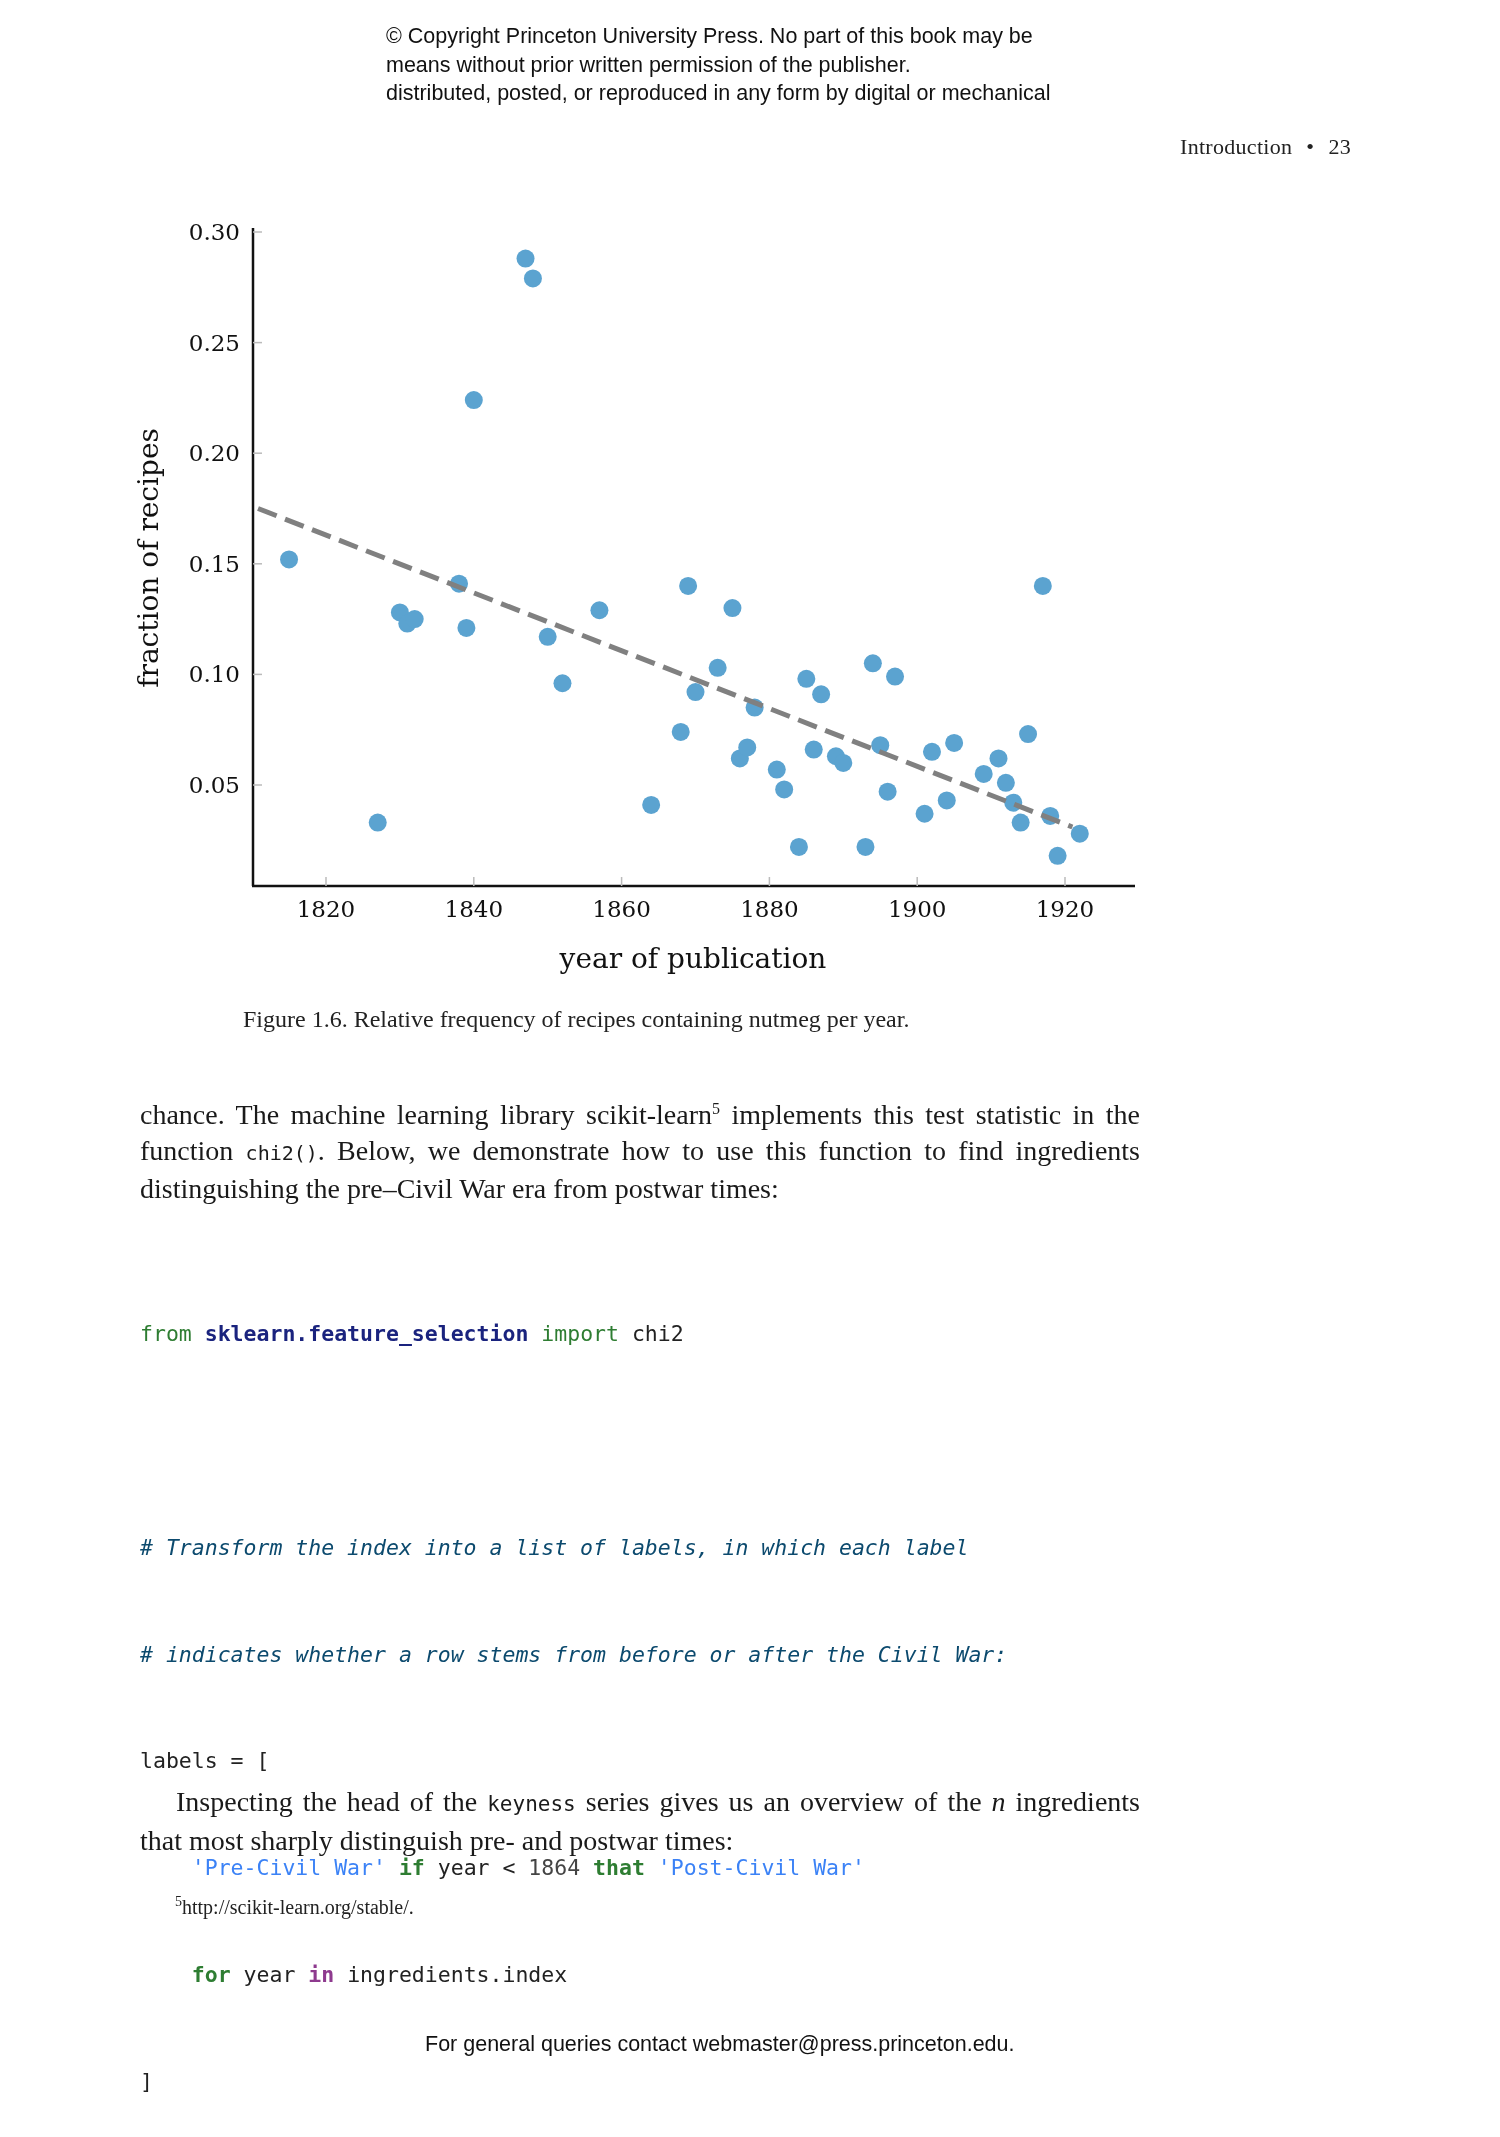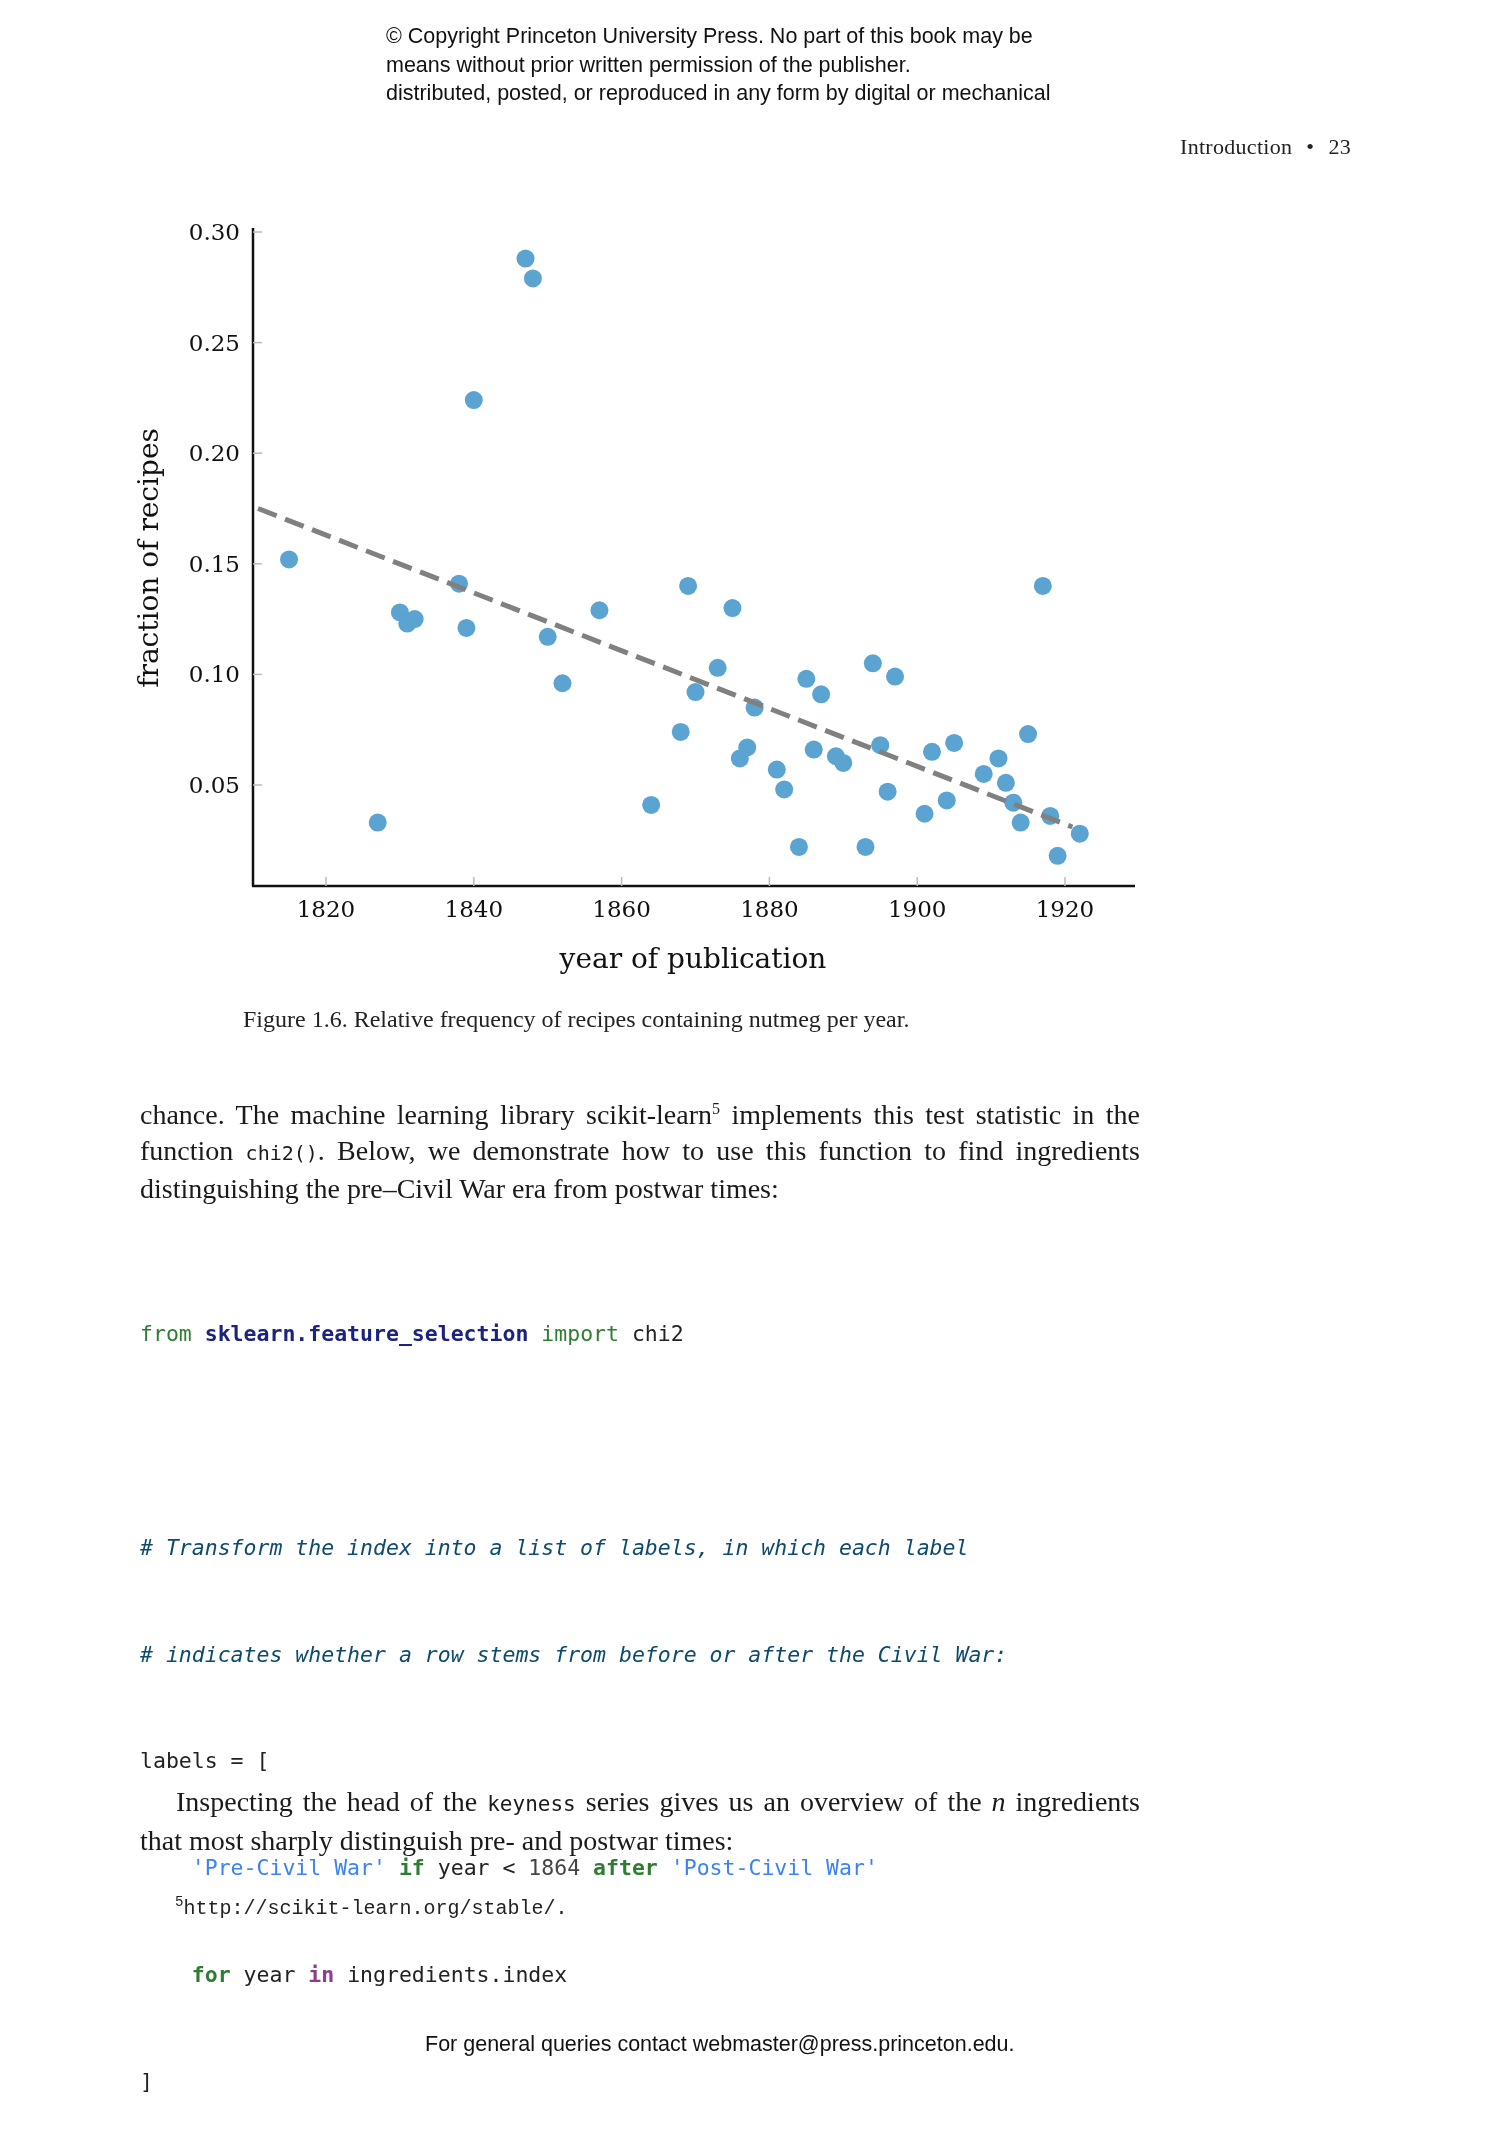--- a/index.html
+++ b/index.html
@@ -19,21 +19,21 @@
   .p2 i { font-style:italic; }
   .code { left:140px; top:1245px; font-family:"DejaVu Sans Mono", monospace; font-size:21.5px; line-height:35.6px; color:#222; white-space:pre; }
   .code .line { height:35.6px; }
   .c-kw { color:#2e7d32; }
   .c-kwb { color:#2e7d32; font-weight:bold; }
   .c-mod { color:#1a237e; font-weight:bold; }
   .c-cm { color:#0c4a6e; font-style:italic; }
   .c-str { color:#3b82f6; }
   .c-in { color:#8e3a8e; font-weight:bold;text-align:right; }
   .c-num { color:#444; }
-  .footnote { left:175px; top:1894px; font-family:Liberation Mono, monospace; font-size:20px; color:#222; }
+  .footnote { left:175px; top:1894px; font-family:Liberation Serif, serif; font-size:20px; color:#222; }
   .footnote sup { font-size:14px; }
   .footer { left:425px; top:2032px; font-family:"Liberation Sans", sans-serif; font-size:21.5px; color:#111; }
   .tick-label { font-family:"DejaVu Serif", serif; font-size:23px; fill:#111; }
   .axis-label { font-family:"DejaVu Serif", serif; font-size:28px; fill:#111; }
 </style>
 </head>
 <body>
 
 <div class="abs copyright">
   <div>© Copyright Princeton University Press. No part of this book may be</div>
@@ -133,21 +133,21 @@
 <div class="abs caption">Figure 1.6. Relative frequency of recipes containing nutmeg per year.</div>
 
 <div class="abs body-text p1"><span>chance. The machine learning library scikit-learn</span><sup>5</sup><span> implements this test statistic in the function </span><span class="mono">chi2()</span><span>. Below, we demonstrate how to use this function to find ingredients distinguishing the pre–Civil War era from postwar times:</span></div>
 
 <div class="abs code">
   <div class="line"><span class="c-kw">from</span> <span class="c-mod">sklearn.feature_selection</span> <span class="c-kw">import</span><span> chi2</span></div>
   <div class="line"></div>
   <div class="line c-cm"># Transform the index into a list of labels, in which each label</div>
   <div class="line c-cm"># indicates whether a row stems from before or after the Civil War:</div>
   <div class="line">labels = [</div>
-  <div class="line"><span>    </span><span class="c-str">'Pre-Civil War'</span> <span class="c-kwb">if</span><span> year &lt; </span><span class="c-num">1864</span> <span class="c-kwb">after</span> <span class="c-str">'Post-Civil War'</span></div>
+  <div class="line"><span>    </span><span class="c-str">'Pre-Civil War'</span> <span class="c-kwb">if</span><span> year &lt; </span><span class="c-num">1864</span> <span class="c-kwb">that</span> <span class="c-str">'Post-Civil War'</span></div>
   <div class="line"><span>    </span><span class="c-kwb">for</span><span> year </span><span class="c-in">in</span><span> ingredients.index</span></div>
   <div class="line">]</div>
   
   
   
   
   
   
 </div>
 

